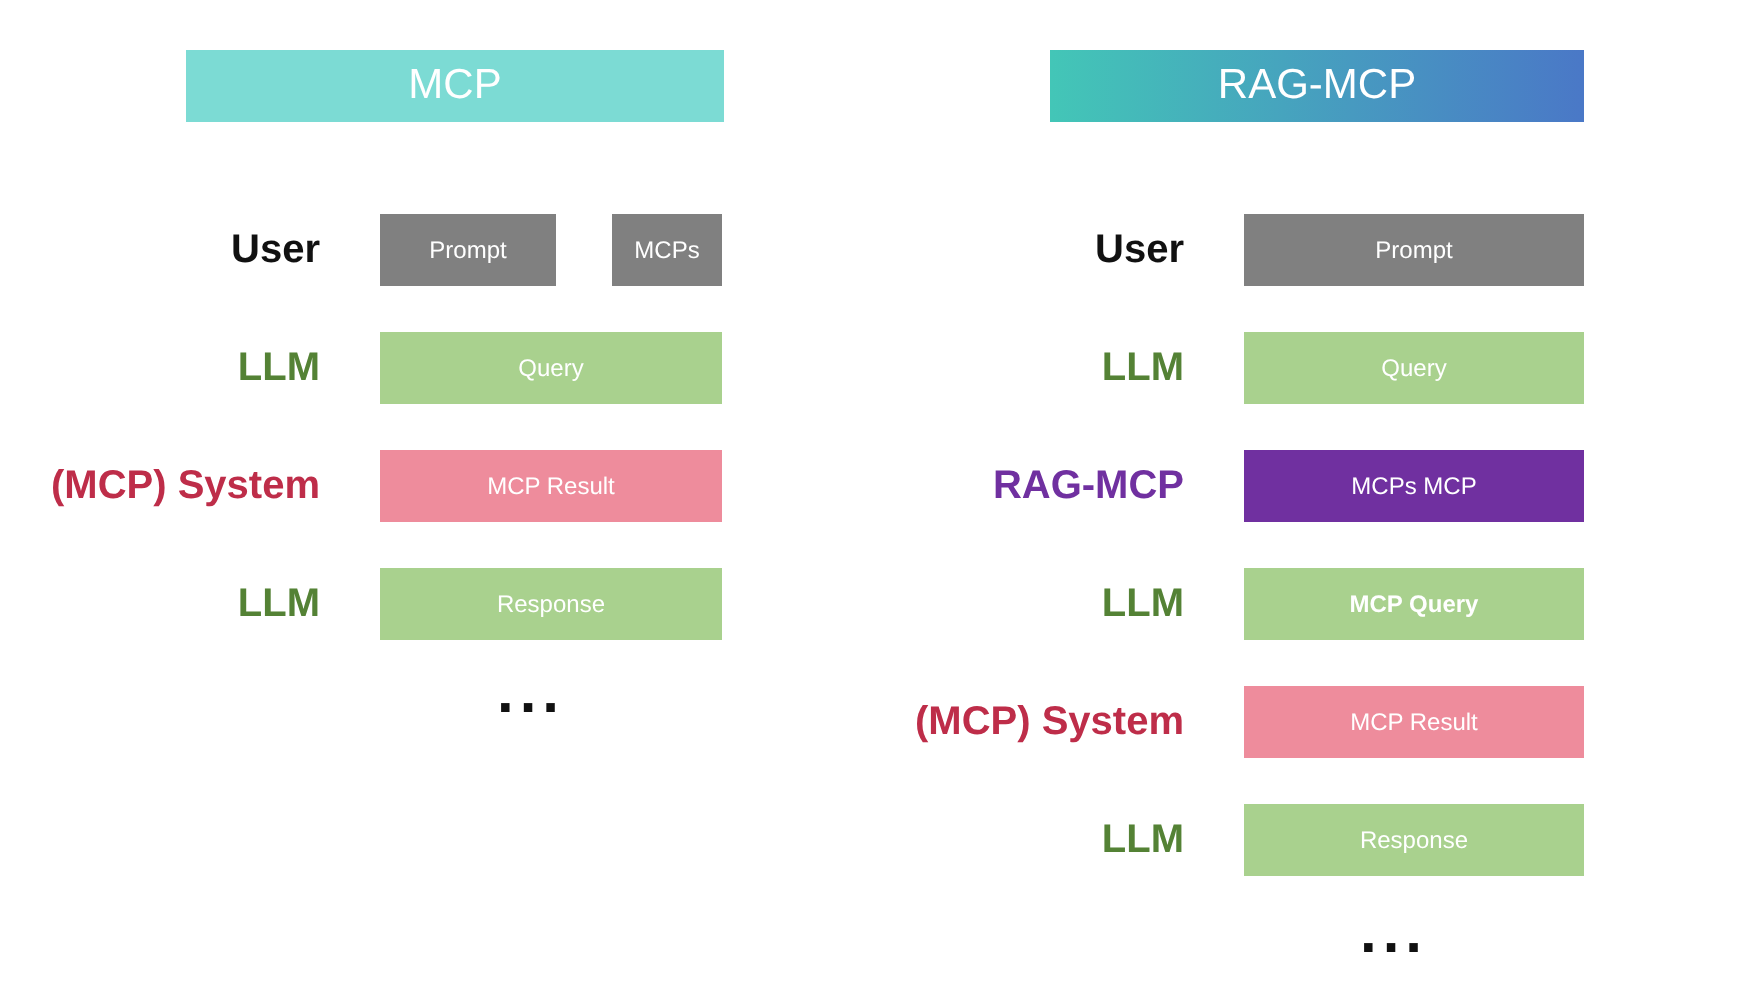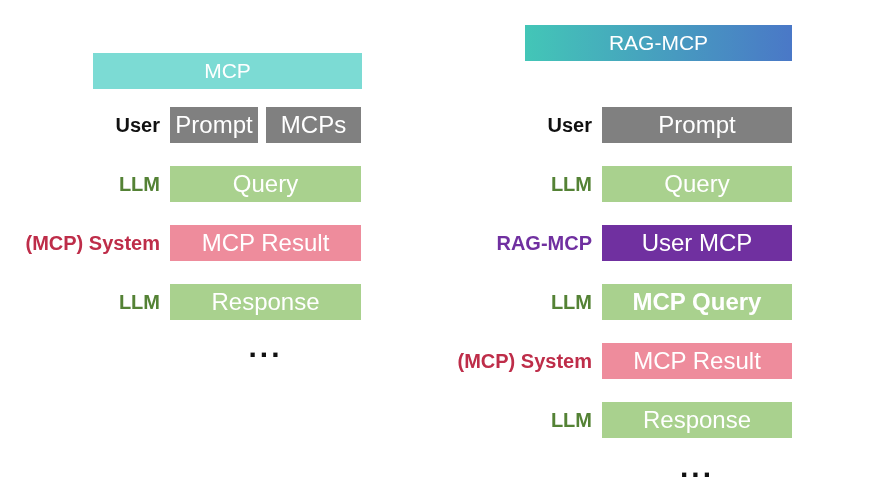--- a/index.html
+++ b/index.html
@@ -47,42 +47,43 @@
     height: 36px;
   }
   .row.left  .boxes { width: 191px; }
   .row.right .boxes { width: 190px; }
 
   .box {
     flex: 1;
     display: flex;
     align-items: center;
     justify-content: center;
-    font-size: 24px;
+    font-size: 12px;
     white-space: nowrap;
+    margin-left: 20px;
   }
   .box.fixed { flex: 0 0 88px; }
 
   .ellipsis {
     position: absolute;
     font-size: 30px;
     font-weight: bold;
     letter-spacing: 3px;
     text-align: center;
     line-height: 1;
   }
   .ellipsis.left  { left: 170px; width: 191px; top: 332px; }
   .ellipsis.right { left: 602px; width: 190px; top: 452px; }
 </style>
 </head>
 <body>
 
 <div class="canvas">
 
-  <div class="header left" style="background-color: rgb(124, 219, 212); color: rgb(255, 255, 255); margin-top: 28px;">MCP</div>
+  <div class="header left" style="background-color: rgb(124, 219, 212); color: rgb(255, 255, 255);">MCP</div>
 
   <div class="header right" style="color: rgb(255, 255, 255); background: linear-gradient(90deg, rgb(67, 198, 183), rgb(74, 120, 199));">RAG-MCP</div>
 
   <div class="row left" style="top:107px">
     <div class="label" style="color: rgb(17, 17, 17);">User</div>
     <div class="boxes">
       <div class="box fixed" style="background-color: rgb(128, 128, 128); color: rgb(255, 255, 255);">Prompt</div>
       <div class="box" style="background-color: rgb(128, 128, 128); color: rgb(255, 255, 255);">MCPs</div>
     </div>
   </div>
@@ -120,21 +121,21 @@
   <div class="row right" style="top:166px">
     <div class="label" style="color: rgb(84, 130, 53);">LLM</div>
     <div class="boxes">
       <div class="box" style="background-color: rgb(169, 209, 142); color: rgb(255, 255, 255);">Query</div>
     </div>
   </div>
 
   <div class="row right" style="top:225px">
     <div class="label" style="color: rgb(112, 48, 160);">RAG-MCP</div>
     <div class="boxes">
-      <div class="box" style="background-color: rgb(112, 48, 160); color: rgb(255, 255, 255);">User MCP</div>
+      <div class="box" style="background-color: rgb(112, 48, 160); color: rgb(255, 255, 255);">MCPs MCP</div>
     </div>
   </div>
 
   <div class="row right" style="top:284px">
     <div class="label" style="color: rgb(84, 130, 53);">LLM</div>
     <div class="boxes">
       <div class="box" style="background-color: rgb(169, 209, 142); color: rgb(255, 255, 255); font-weight: bold;">MCP Query</div>
     </div>
   </div>
 

